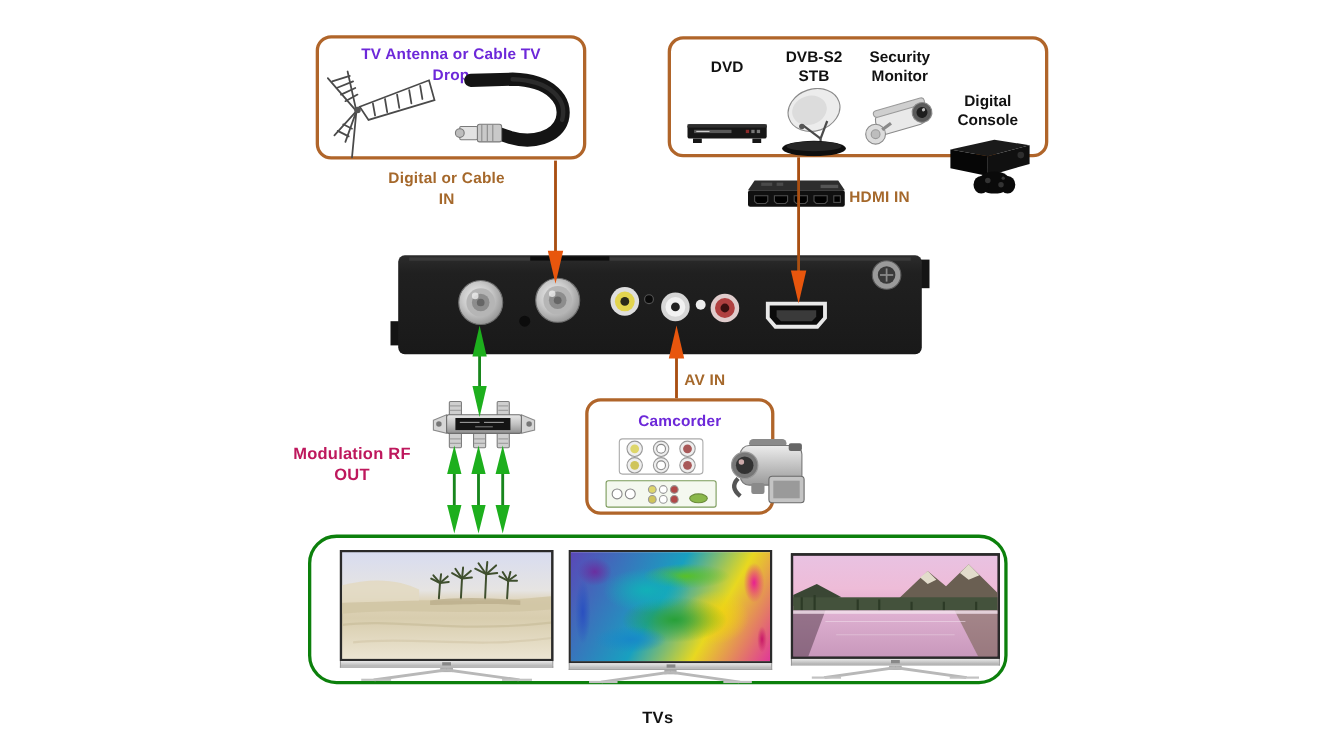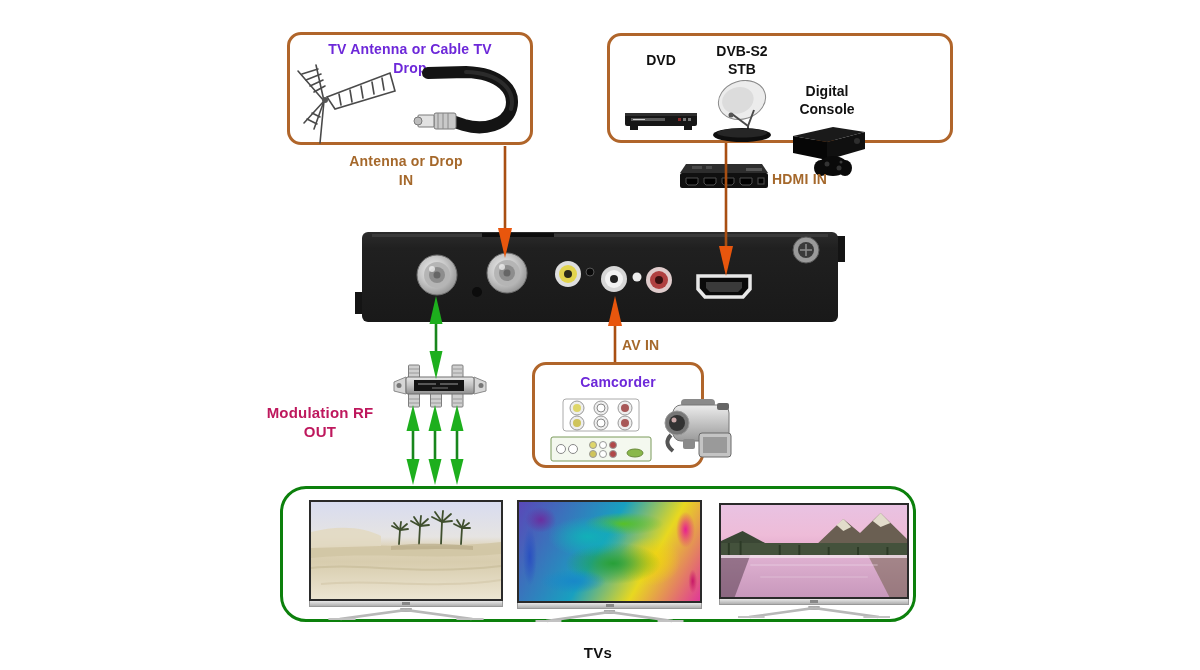--- a/index.html
+++ b/index.html
@@ -73,21 +73,21 @@
       <path d="M60,9 C95,10 110,28 105,46" fill="none" stroke="#3a3a3a" stroke-width="4" stroke-linecap="round" opacity="0.6"></path>
       <rect x="28" y="50" width="22" height="16" rx="2" fill="#c9c9c9" stroke="#7a7a7a"></rect>
       <line x1="32" y1="50" x2="32" y2="66" stroke="#8a8a8a"></line>
       <line x1="37" y1="50" x2="37" y2="66" stroke="#8a8a8a"></line>
       <line x1="42" y1="50" x2="42" y2="66" stroke="#8a8a8a"></line>
       <rect x="12" y="52" width="16" height="12" rx="1" fill="#e2e2e2" stroke="#7a7a7a"></rect>
       <circle cx="12" cy="58" r="4" fill="#bdbdbd" stroke="#7a7a7a"></circle>
     </svg>
   </div>
 
-  <div class="olabel" style="left:326px;top:152px;width:160px;">Antenna or Drop
+  <div class="olabel" style="left:326px;top:152px;width:160px;">Digital or Cable
 IN</div>
 
   <div class="obox" style="left:607px;top:33px;width:346px;height:110px;">
     <div class="sources">
       <div class="source" style="width:78px;">
         <div class="srclabel" style="padding-top:9px;">DVD</div>
         <div class="srcicon">
           <svg width="78" height="34" viewBox="0 0 78 34">
             <rect x="3" y="10" width="72" height="13" rx="2" fill="#161616"></rect>
             <rect x="3" y="10" width="72" height="3" fill="#2e2e2e"></rect>
@@ -107,20 +107,38 @@
         <div class="srcicon">
           <svg width="80" height="62" viewBox="0 0 80 62">
             <ellipse cx="40" cy="20" rx="24" ry="19" fill="#ececec" stroke="#8a8a8a" transform="rotate(-18 40 20)"></ellipse>
             <ellipse cx="36" cy="19" rx="16" ry="13" fill="#dcdcdc" transform="rotate(-18 40 20)"></ellipse>
             <line x1="30" y1="34" x2="46" y2="46" stroke="#4a4a4a" stroke-width="2"></line>
             <line x1="52" y1="30" x2="46" y2="46" stroke="#4a4a4a" stroke-width="2"></line>
             <line x1="46" y1="46" x2="46" y2="52" stroke="#4a4a4a" stroke-width="2"></line>
             <circle cx="29" cy="35" r="2.5" fill="#555"></circle>
             <ellipse cx="40" cy="55" rx="29" ry="7" fill="#0e0e0e"></ellipse>
             <ellipse cx="40" cy="53" rx="25" ry="4.5" fill="#262626"></ellipse>
+          </svg>
+        </div>
+      </div>
+      <div class="source" style="width:84px;">
+        <div class="srclabel">Security
+Monitor</div>
+        <div class="srcicon">
+          <svg width="76" height="58" viewBox="0 0 76 58">
+            <g transform="rotate(-16 38 26)">
+              <rect x="16" y="16" width="46" height="20" rx="7" fill="#e9e9e9" stroke="#8a8a8a"></rect>
+              <rect x="16" y="13" width="48" height="6" rx="3" fill="#cfcfcf" stroke="#9a9a9a"></rect>
+              <circle cx="59" cy="26" r="9" fill="#5a5a5a" stroke="#8a8a8a"></circle>
+              <circle cx="59" cy="26" r="5" fill="#1e1e1e"></circle>
+              <circle cx="61" cy="24" r="1.5" fill="#bbb"></circle>
+            </g>
+            <circle cx="16" cy="40" r="9" fill="#dcdcdc" stroke="#8a8a8a"></circle>
+            <circle cx="16" cy="40" r="4" fill="#bdbdbd" stroke="#9a9a9a"></circle>
+            <line x1="22" y1="36" x2="30" y2="30" stroke="#8a8a8a" stroke-width="3"></line>
           </svg>
         </div>
       </div>
       <div class="source" style="width:86px;margin-top:40px;">
         <div class="srclabel">Digital
 Console</div>
         <div class="srcicon">
           <svg width="84" height="58" viewBox="0 0 84 58">
             <polygon points="8,14 48,5 80,10 42,20" fill="#1a1a1a"></polygon>
             <polygon points="8,14 42,20 42,38 8,31" fill="#060606"></polygon>

